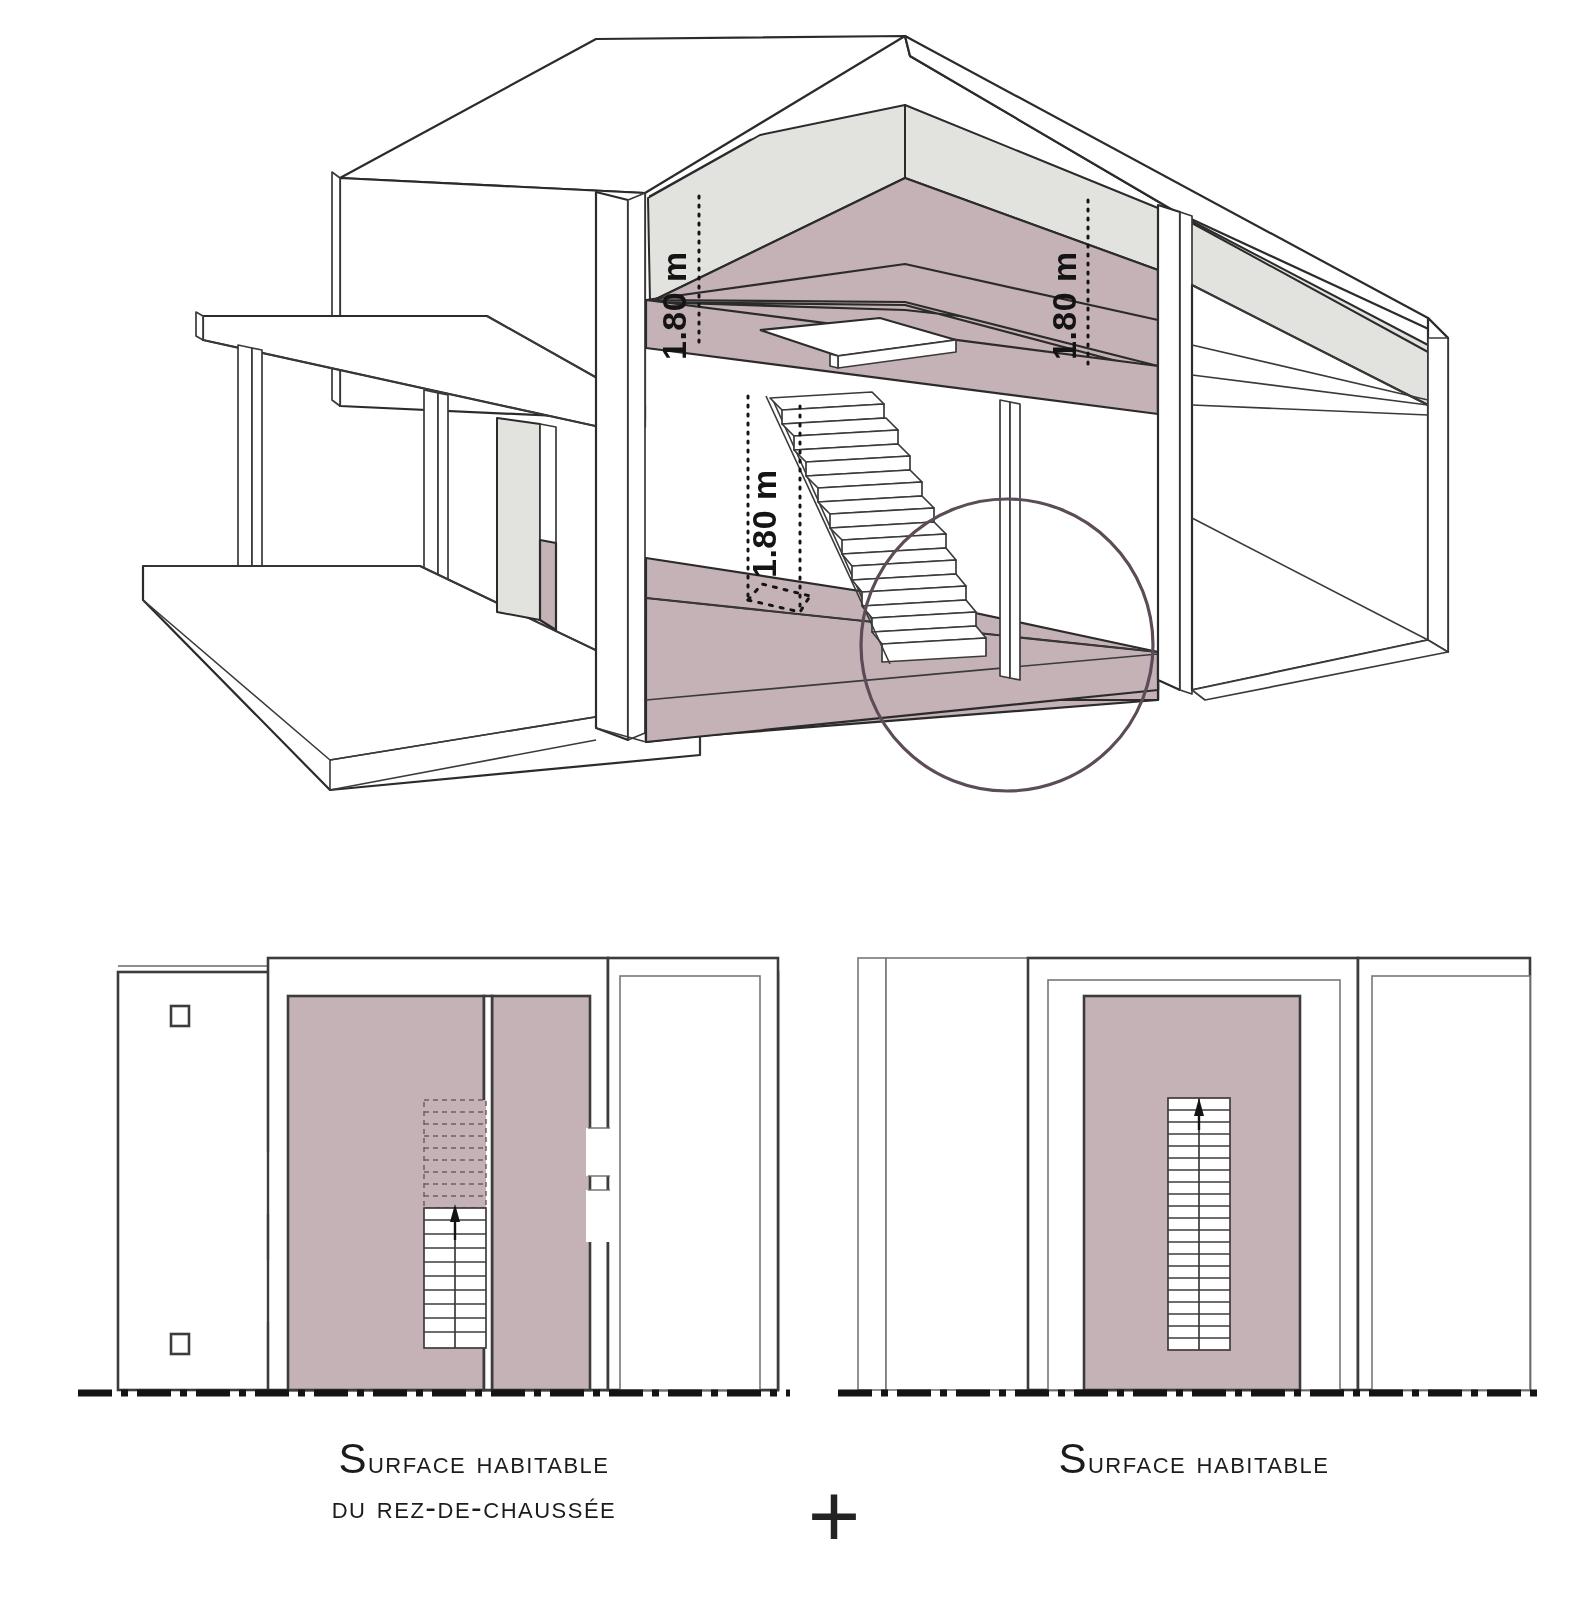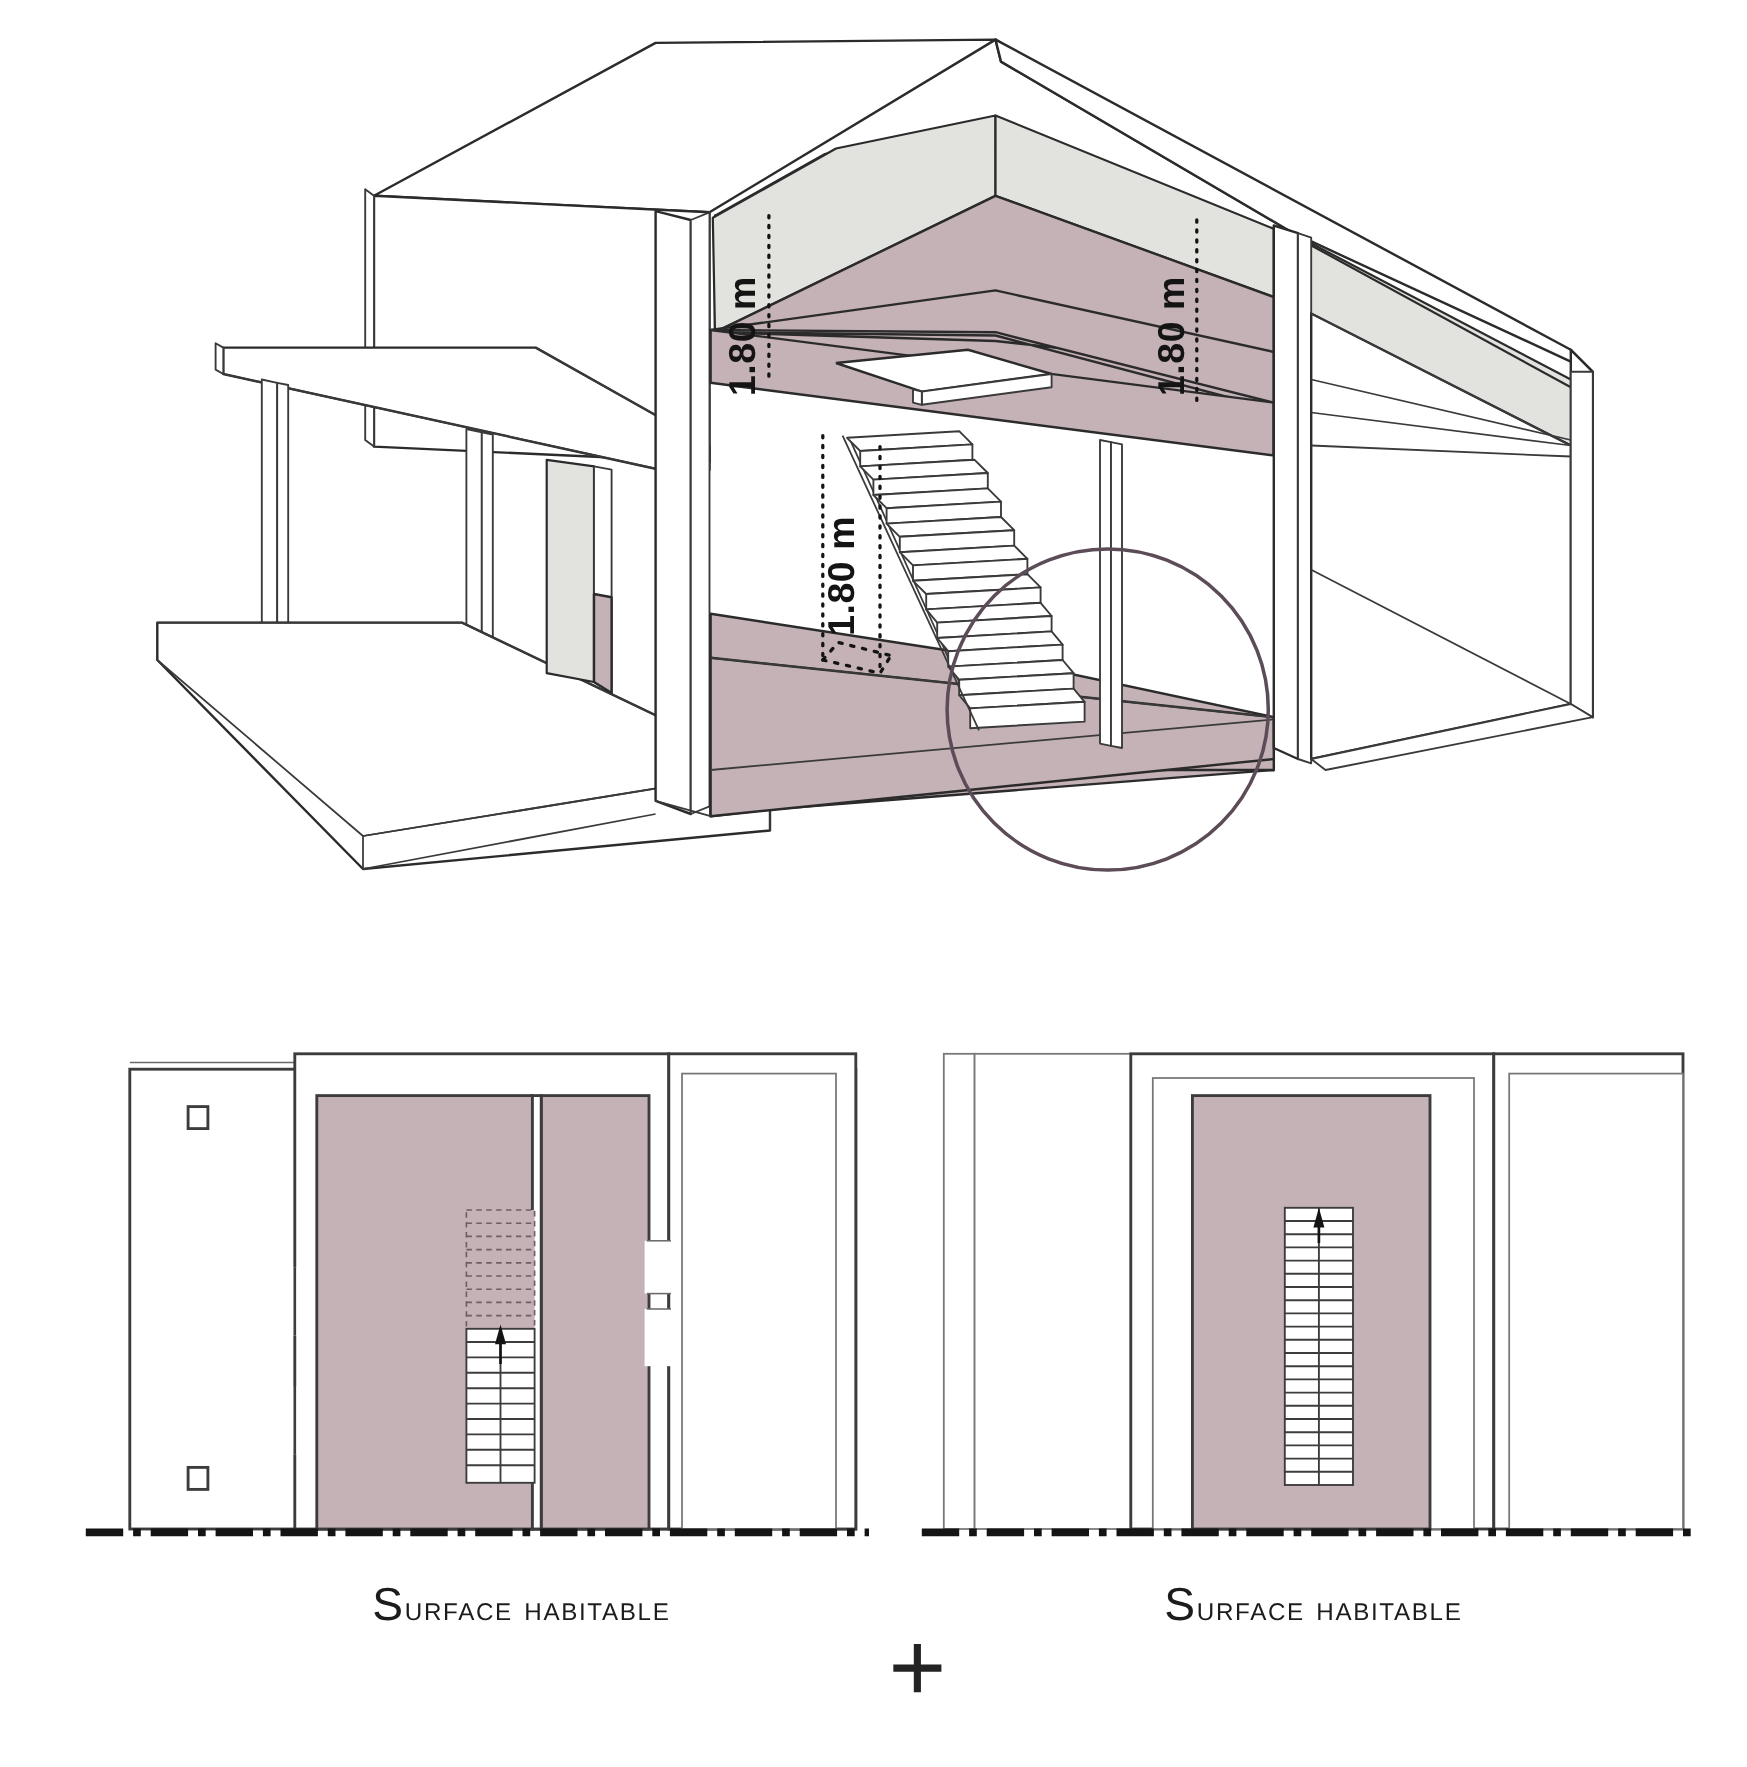--- a/index.html
+++ b/index.html
@@ -367,20 +367,21 @@
       </g>
 
       <line class="base" x1="838" y1="1393" x2="1540" y2="1393"></line>
     </g>
   </svg>
 
   <div class="captions">
 
     <div class="caption">
       <span class="line"><span class="cap">S</span><span>urface habitable</span></span>
+      <span class="line">du rez-de-chaussée</span>
     </div>
 
     <div class="plus">+</div>
 
     <div class="caption">
       <span class="line"><span class="cap">S</span><span>urface habitable</span></span>
     </div>
 
   </div>
 

